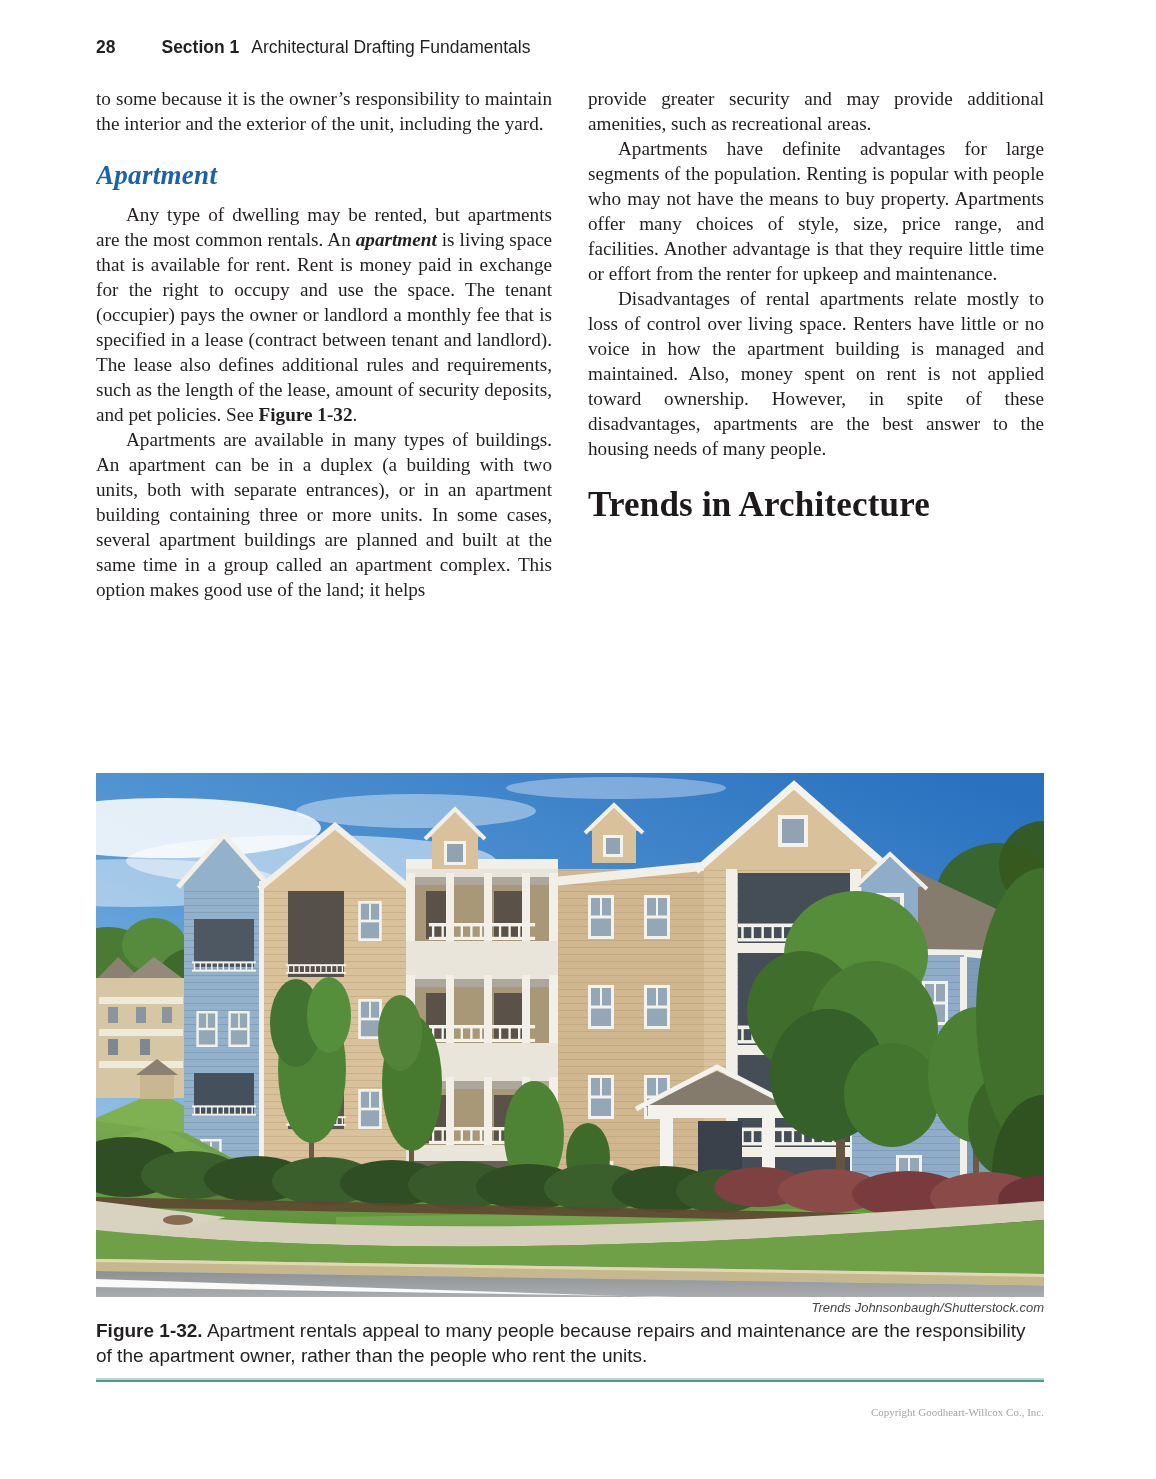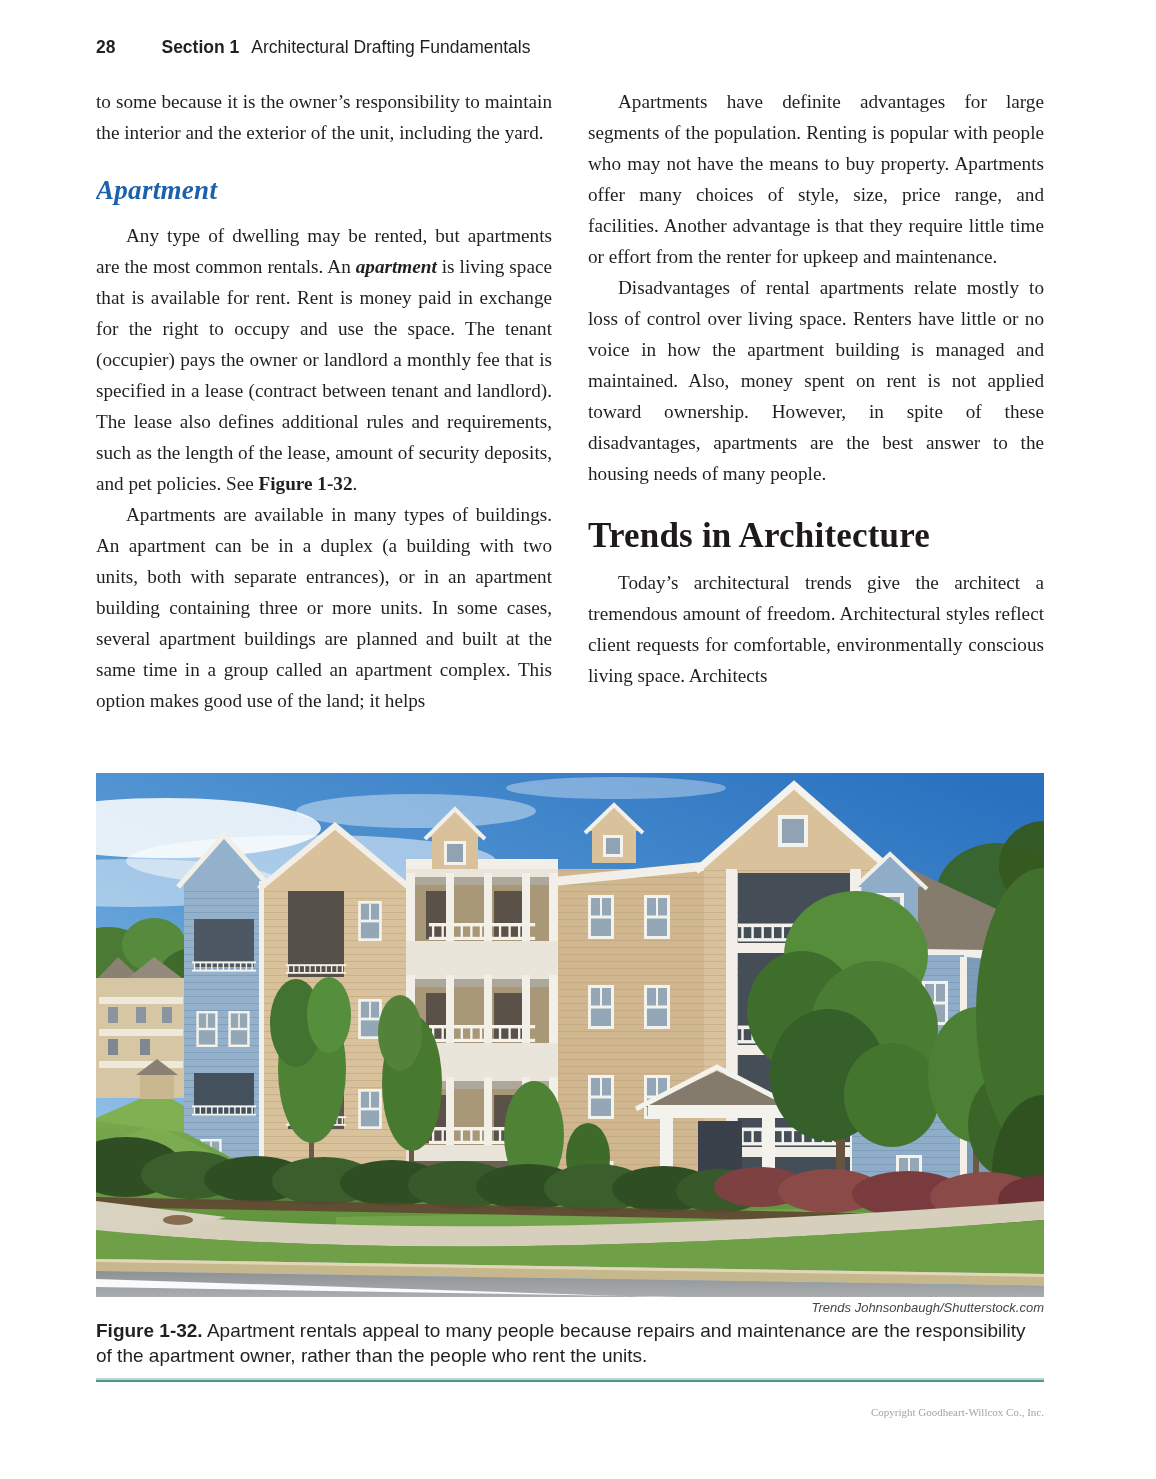--- a/index.html
+++ b/index.html
@@ -14,21 +14,21 @@
     font-family:"Liberation Sans", sans-serif; font-size:17.5px; color:#231f20;
   }
   .hdr .pnum { font-weight:bold; margin-right:46px; }
   .hdr .slabel { font-weight:bold; margin-right:12px; }
   .hdr .stitle { font-weight:normal; }
   
   .columns {
     position:absolute; top:86px; left:96px; width:948px; height:672px;
     display:flex; gap:36px; overflow:hidden;
   }
-  .col { width:456px; font-size:19.2px; line-height:31px; text-align:justify; }
+  .col { width:456px; font-size:19.2px; line-height:25px; text-align:justify; }
   .col p { margin:0; text-indent:30px; }
   .col p.noindent { text-indent:0; }
   h2.apt {
     font-size:27px; font-weight:bold; font-style:italic; color:#1a62ab;
     margin:27px 0 14px 0; text-align:left; letter-spacing:.3px;
   }
   h1.trends {
     font-size:35px; font-weight:bold; color:#1e1a1b;
     margin:31px 0 16px 0; text-align:left; letter-spacing:.2px;
   }
@@ -62,24 +62,24 @@
   </div>
 
   <div class="columns">
     <div class="col">
       <p class="noindent">to some because it is the owner’s responsibility to maintain the interior and the exterior of the unit, including the yard.</p>
       <h2 class="apt">Apartment</h2>
       <p><span>Any type of dwelling may be rented, but apartments are the most common rentals. An </span><span class="term">apartment</span><span> is living space that is available for rent. Rent is money paid in exchange for the right to occupy and use the space. The tenant (occupier) pays the owner or landlord a monthly fee that is specified in a lease (contract between tenant and landlord). The lease also defines additional rules and requirements, such as the length of the lease, amount of security deposits, and pet policies. See </span><span class="figref">Figure 1-32</span><span>.</span></p>
       <p>Apartments are available in many types of buildings. An apartment can be in a duplex (a building with two units, both with separate entrances), or in an apartment building containing three or more units. In some cases, several apartment buildings are planned and built at the same time in a group called an apartment complex. This option makes good use of the land; it helps</p>
     </div>
     <div class="col">
+      <p class="noindent">provide greater security and may provide additional amenities, such as recreational areas.</p>
       <p>Apartments have definite advantages for large segments of the population. Renting is popular with people who may not have the means to buy property. Apartments offer many choices of style, size, price range, and facilities. Another advantage is that they require little time or effort from the renter for upkeep and maintenance.</p>
       <p>Disadvantages of rental apartments relate mostly to loss of control over living space. Renters have little or no voice in how the apartment building is managed and maintained. Also, money spent on rent is not applied toward ownership. However, in spite of these disadvantages, apartments are the best answer to the housing needs of many people.</p>
       <h1 class="trends">Trends in Architecture</h1>
-      <p>Today’s architectural trends give the architect a tremendous amount of freedom. Architectural styles reflect client requests for comfortable, environmentally conscious living space. Architects</p>
     </div>
   </div>
 
   <figure class="fig">
     <svg class="photo" viewBox="0 0 948 524" role="img">
       <defs>
         <linearGradient id="sky" x1="90%" y1="0%" x2="15%" y2="100%">
           <stop offset="0" stop-color="#2a72c0"></stop>
           <stop offset=".55" stop-color="#5b9cd6"></stop>
           <stop offset="1" stop-color="#a9cdec"></stop>

